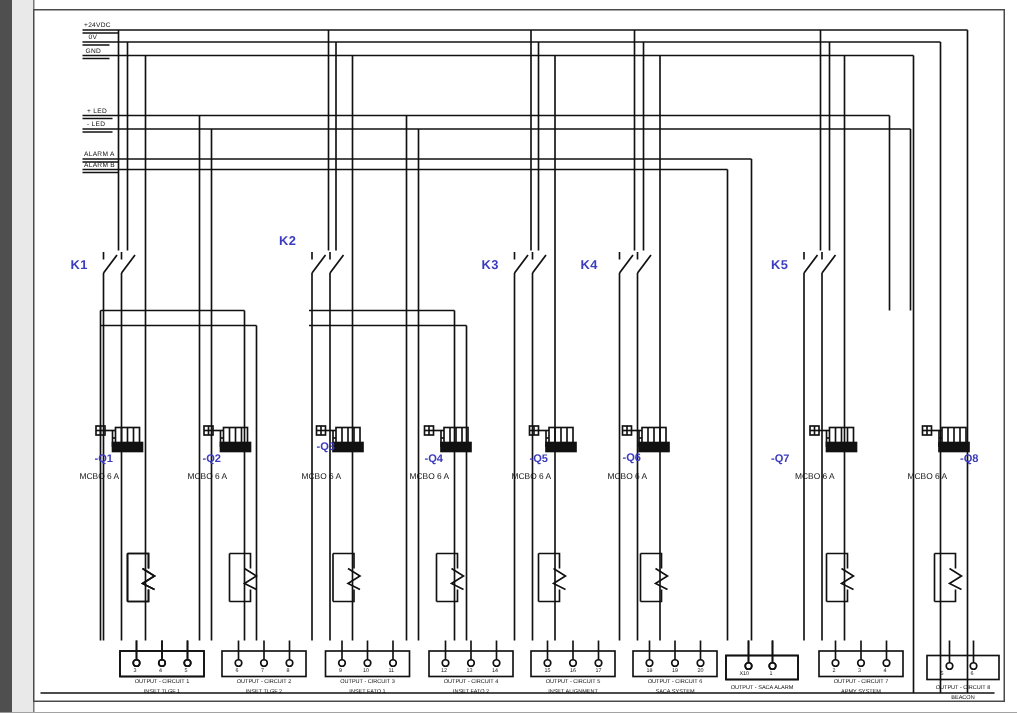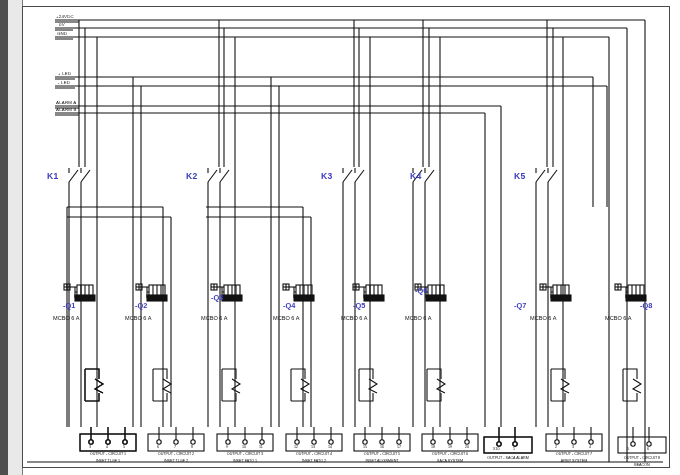--- a/index.html
+++ b/index.html
@@ -197,36 +197,36 @@
 
     <div class="buslabel" style="left:33px;top:7px">+24VDC</div>
     <div class="buslabel" style="left:36px;top:15px">0V</div>
     <div class="buslabel" style="left:34px;top:24px">GND</div>
     <div class="buslabel" style="left:35px;top:64px">+ LED</div>
     <div class="buslabel" style="left:35px;top:73px">- LED</div>
     <div class="buslabel" style="left:33px;top:93px">ALARM A</div>
     <div class="buslabel" style="left:33px;top:100px">ALARM B</div>
 
     <div class="klabel" style="left:24px;top:164px">K1</div>
-    <div class="klabel" style="left:163px;top:164px">K2</div>
+    <div class="klabel" style="left:163px;top:148px">K2</div>
     <div class="klabel" style="left:298px;top:164px">K3</div>
-    <div class="klabel" style="left:387px;top:164px">K4</div>
+    <div class="klabel" style="left:364px;top:164px">K4</div>
     <div class="klabel" style="left:491px;top:164px">K5</div>
 
     <div class="qlabel" style="left:40px;top:294px">-Q1</div>
     <div class="mcbo" style="left:30px;top:308px">MCBO 6 A</div>
     <div class="qlabel" style="left:112px;top:294px">-Q2</div>
     <div class="mcbo" style="left:102px;top:308px">MCBO 6 A</div>
     <div class="qlabel" style="left:188px;top:286px">-Q3</div>
     <div class="mcbo" style="left:178px;top:308px">MCBO 6 A</div>
     <div class="qlabel" style="left:260px;top:294px">-Q4</div>
     <div class="mcbo" style="left:250px;top:308px">MCBO 6 A</div>
     <div class="qlabel" style="left:330px;top:294px">-Q5</div>
     <div class="mcbo" style="left:318px;top:308px">MCBO 6 A</div>
-    <div class="qlabel" style="left:392px;top:279px">-Q6</div>
+    <div class="qlabel" style="left:392px;top:293px">-Q6</div>
     <div class="mcbo" style="left:382px;top:308px">MCBO 6 A</div>
     <div class="qlabel" style="left:491px;top:294px">-Q7</div>
     <div class="mcbo" style="left:507px;top:308px">MCBO 6 A</div>
     <div class="qlabel" style="left:617px;top:294px">-Q8</div>
     <div class="mcbo" style="left:582px;top:308px">MCBO 6 A</div>
 
     <div class="termnum" style="left:66px;top:438px">3</div>
     <div class="termnum" style="left:83px;top:438px">4</div>
     <div class="termnum" style="left:100px;top:438px">5</div>
 

